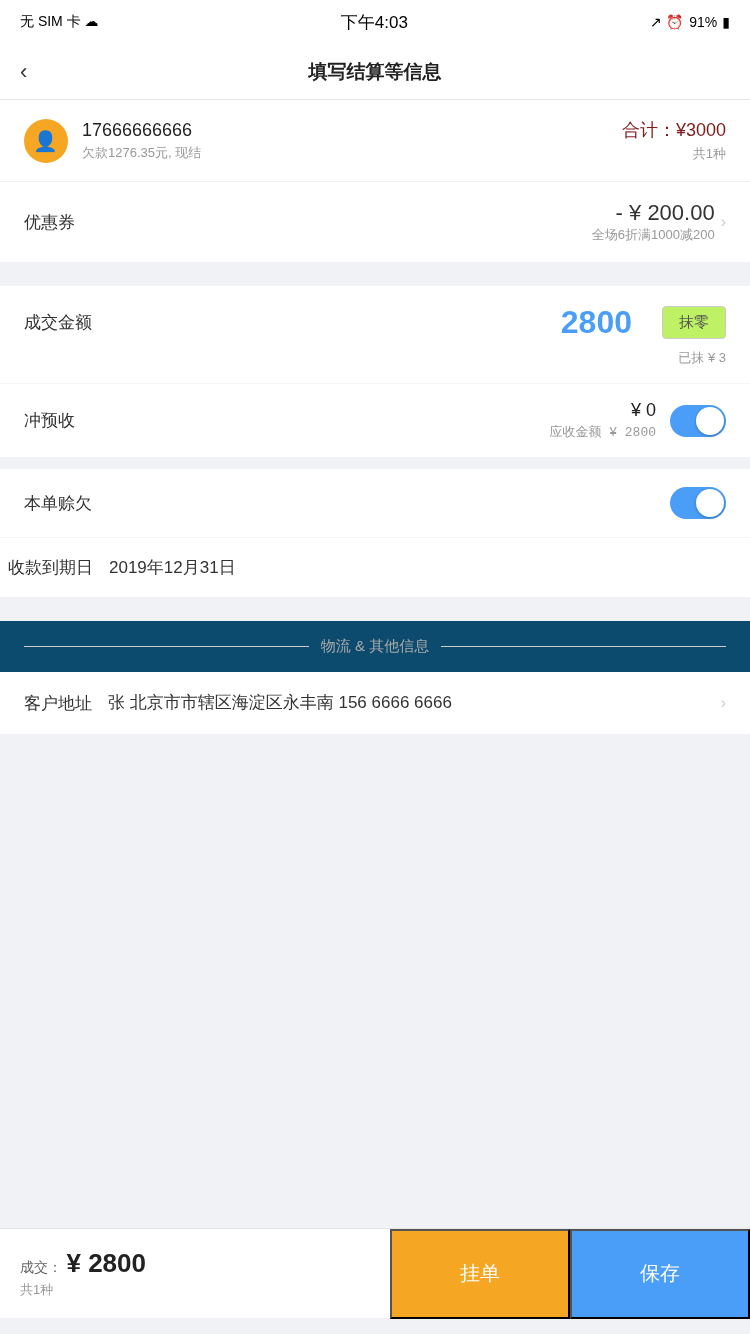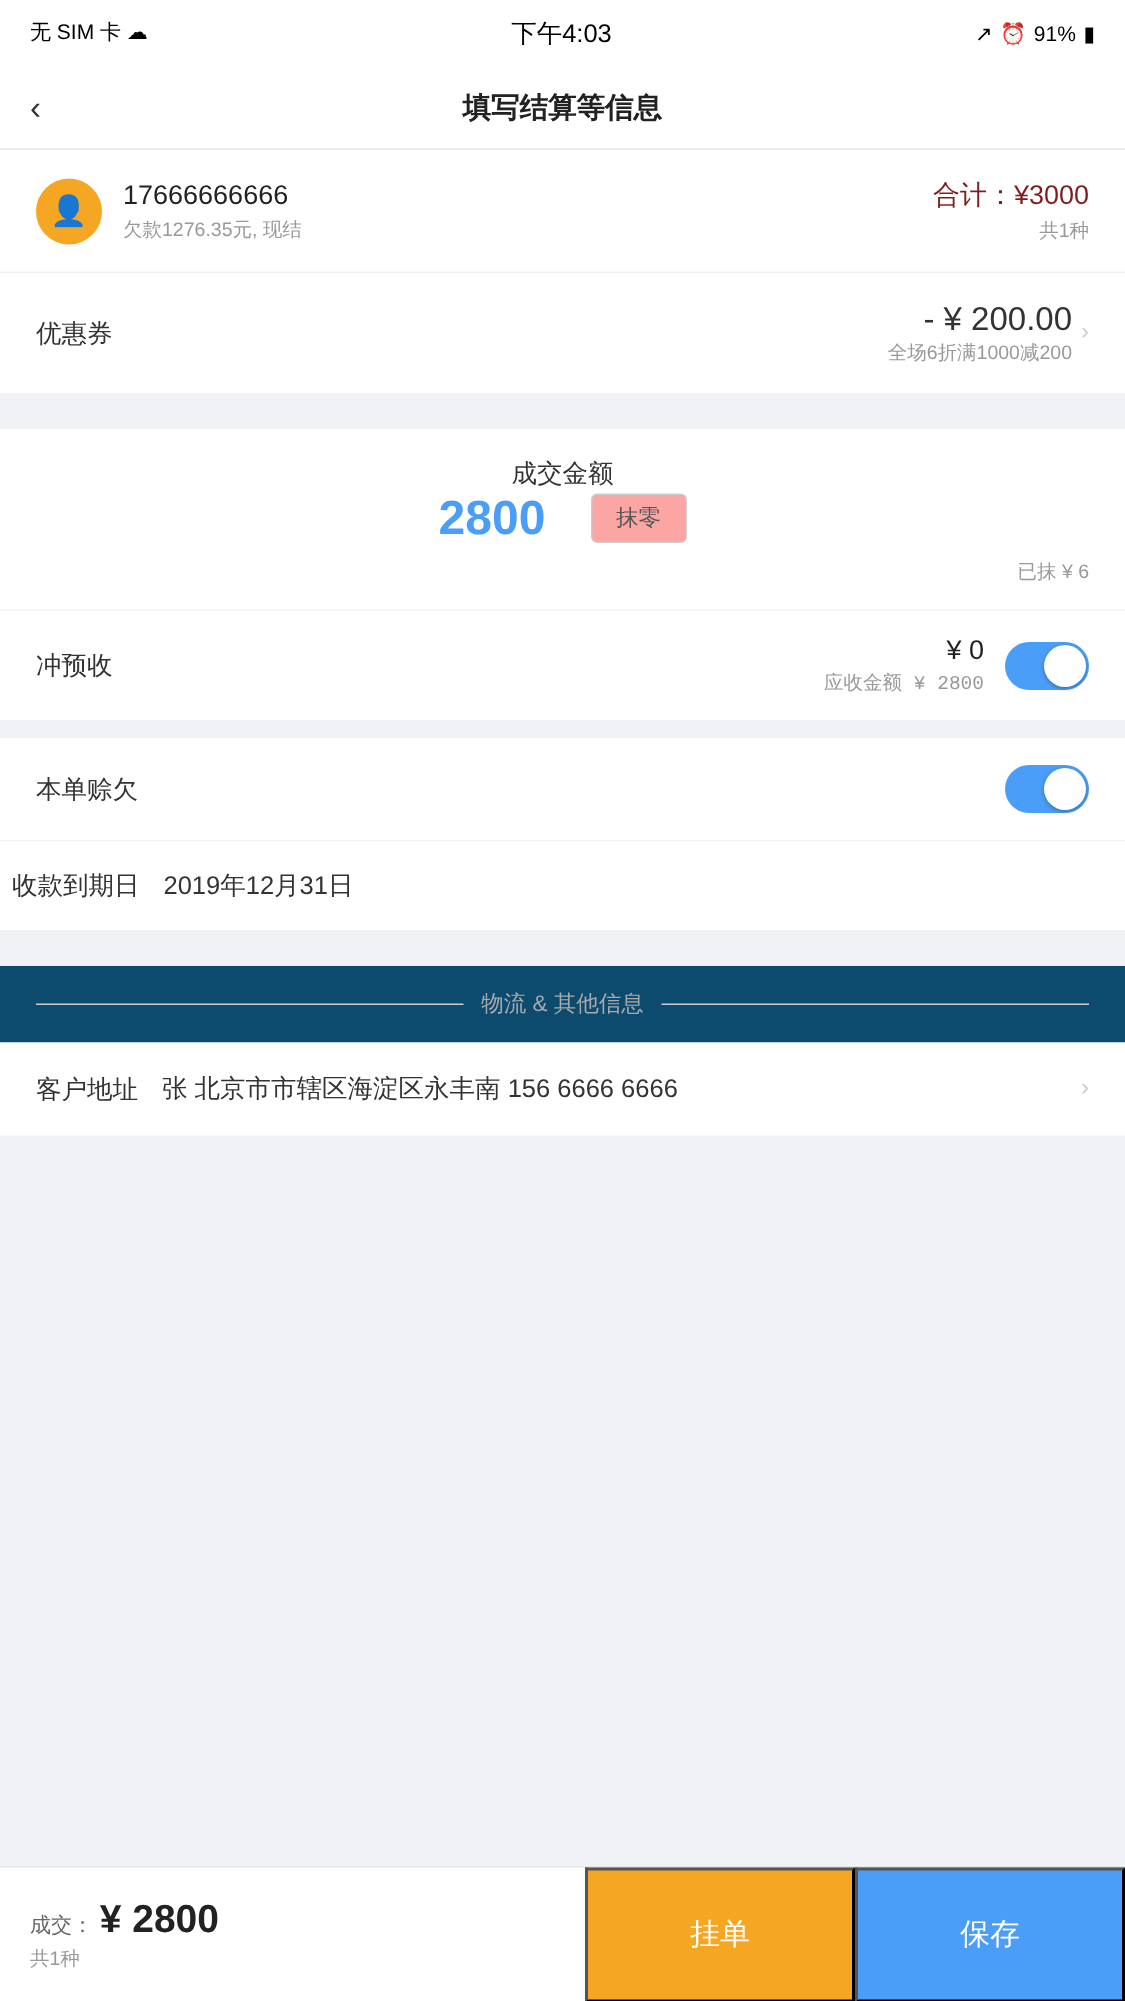--- a/index.html
+++ b/index.html
@@ -115,32 +115,31 @@
     
     .amount-section {
       background: #fff;
       margin-bottom: 0;
     }
     .amount-row {
       display: flex;
       align-items: center;
       justify-content: space-between;
       padding: 18px 24px 8px 24px;
-      flex-direction: column;
     }
     .amount-label { font-size: 17px; color: #333; }
     .amount-right { display: flex; align-items: center; gap: 30px; }
     .amount-value { font-size: 32px; font-weight: 600; color: #4a9ef7; }
     .round-btn {
       border: 1px solid #ccc;
       border-radius: 4px;
       padding: 6px 16px;
       font-size: 15px;
       color: #555;
-      background: #fca5a5;
+      background: #bef264;
       cursor: pointer;
     }
     .amount-sub {
       padding: 0 24px 16px 24px;
       font-size: 13px;
       color: #999;
       text-align: right;
     }
 
     
@@ -227,21 +226,21 @@
       padding: 18px 24px;
       background: #fff;
     }
     .address-label { font-size: 17px; color: #333; flex-shrink: 0; margin-right: 16px; margin-top: 2px; }
     .address-value { font-size: 17px; color: #333; flex: 1; line-height: 1.5; }
     .address-chevron { font-size: 16px; color: #ccc; margin-top: 4px; }
 
     
     .bottom-bar {
       position: fixed;
-      bottom: 0;
+      bottom: 16px;
       left: 0;
       width: 750px;
       height: 90px;
       background: #fff;
       display: flex;
       align-items: center;
       border-top: 1px solid #e5e5e5;
     }
     .bottom-summary {
       flex: 1;
@@ -324,21 +323,21 @@
   <div class="separator"></div>
 
   <div class="amount-section card-section">
     <div class="amount-row">
       <span class="amount-label">成交金额</span>
       <div class="amount-right">
         <span class="amount-value">2800</span>
         <button class="round-btn">抹零</button>
       </div>
     </div>
-    <div class="amount-sub">已抹  ¥ 6</div>
+    <div class="amount-sub">已抹  ¥ 3</div>
 
     <div class="precollect-row">
       <span class="precollect-label">冲预收</span>
       <div class="precollect-right">
         <div class="precollect-info">
           <div class="precollect-amount">¥ 0</div>
           <div class="precollect-sub">应收金额 ¥ 2800</div>
         </div>
         <div class="toggle">
           <div class="toggle-knob"></div>

